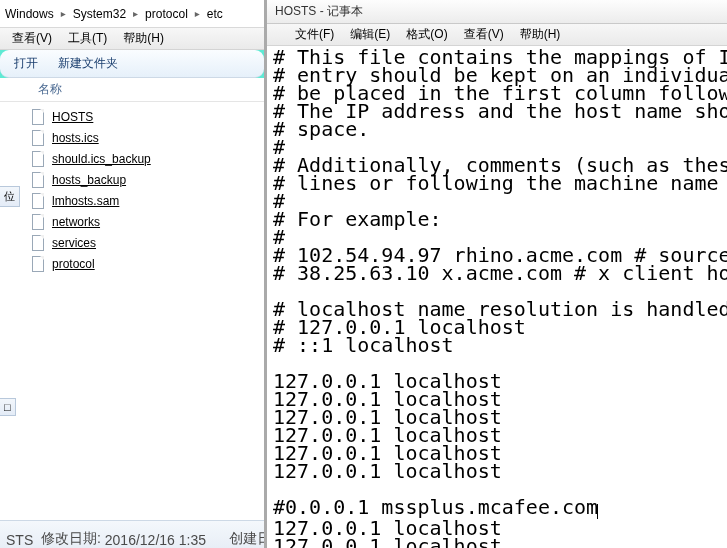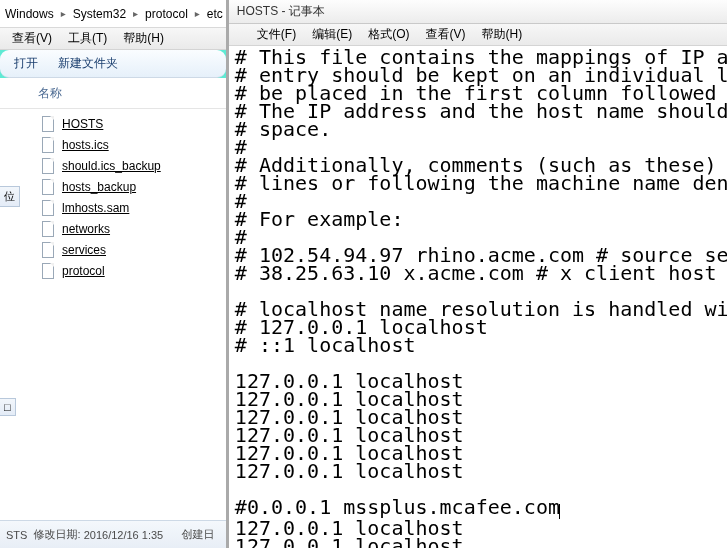--- a/index.html
+++ b/index.html
@@ -45,41 +45,40 @@
   height: 28px;
   background: linear-gradient(#fafdff, #e6f0fa);
   border-bottom: 1px solid #cdd9e6;
   display: flex;
   align-items: center;
   padding-left: 4px;
   border-radius: 9px;
 }
 .tool-btn { padding: 0 10px; color: #1a3e6e; }
 .columns-header {
-  height: 31px;
+  height: 24px;
   background: #fff;
   border-bottom: 1px solid #e5e5e5;
   display: flex;
   align-items: center;
   padding-left: 38px;
   color: #4b6a92;
 }
 .file-list {
   flex: 1;
   background: #fff;
   padding-top: 4px;
   overflow: hidden;
 }
 .file-item {
   display: flex;
   align-items: center;
   height: 21px;
   padding-left: 30px;
   cursor: pointer;
-  margin-left: 10px;
 }
 .file-icon {
   width: 16px; height: 16px;
   margin-right: 6px;
   position: relative;
 }
 .file-icon::before {
   content: "";
   position: absolute;
   left: 2px; top: 0;
@@ -105,23 +104,23 @@
   padding: 2px 4px;
   font-size: 11px;
 }
 .side-tab.t1 { top: 186px; }
 .side-tab.t2 { top: 398px; }
 .status-bar {
   height: 28px;
   background: linear-gradient(#f4f8fc,#e8eef6);
   border-top: 1px solid #cdd9e6;
   display: flex;
-  align-items: center;
+  align-items: flex-end;
   padding-left: 6px;
-  font-size: 11px;
+  font-size: 14px;
   color: #4a4a4a;
   white-space: nowrap;
   overflow: hidden;
 }
 .notepad-pane {
   flex: 1;
   display: flex;
   flex-direction: column;
   background: #fff;
 }

